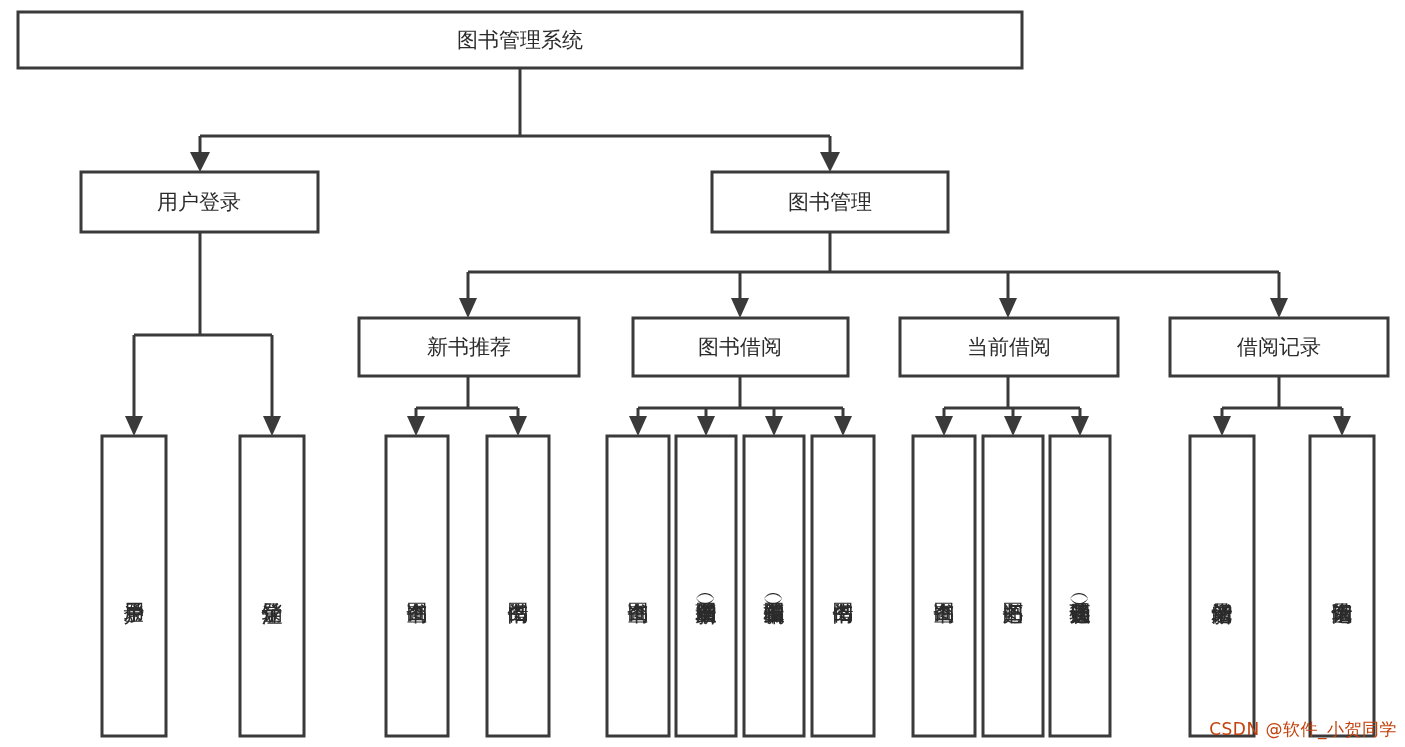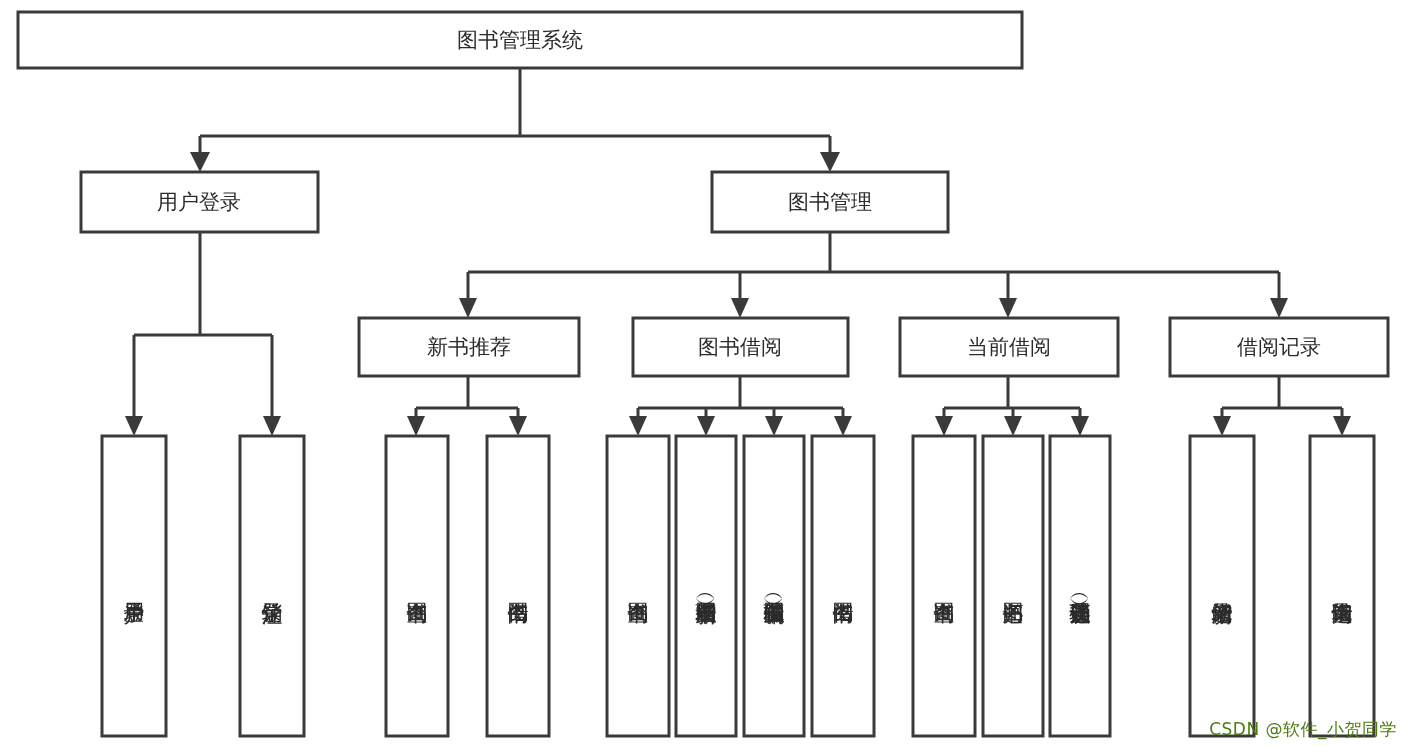--- a/index.html
+++ b/index.html
@@ -55,21 +55,21 @@
     text-anchor: middle;
     writing-mode: vertical-rl;
     glyph-orientation-vertical: 0;
   }
   .watermark-text {
     position: absolute;
     right: 8px;
     bottom: 6px;
     font-family: "DejaVu Sans", "Liberation Sans", sans-serif;
     font-size: 17px;
-    color: #4d7c0f;
+    color: #c2410c;
     letter-spacing: 0.5px;
     white-space: nowrap;
     pointer-events: none;
   }
 </style>
 </head>
 <body>
 
 <div id="diagram-root">
 

